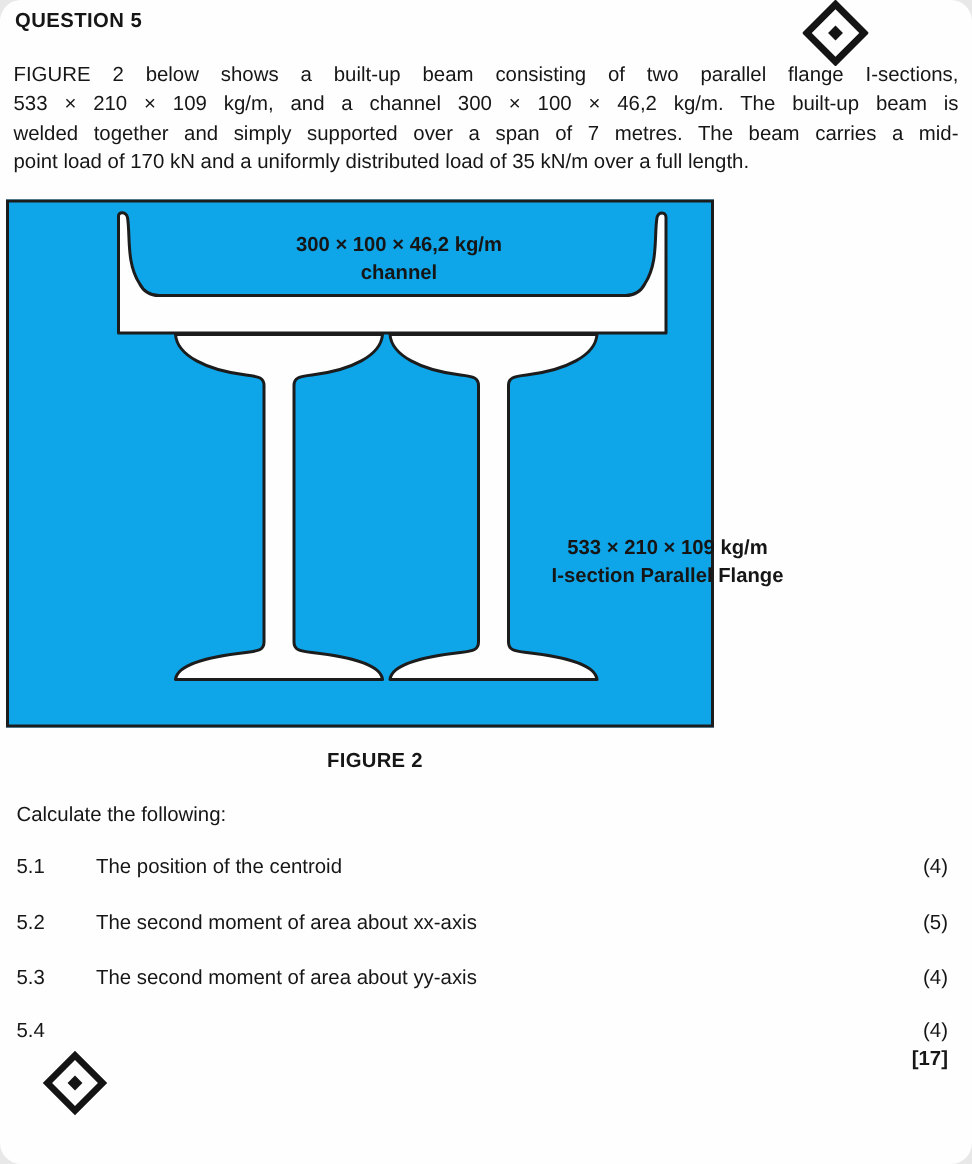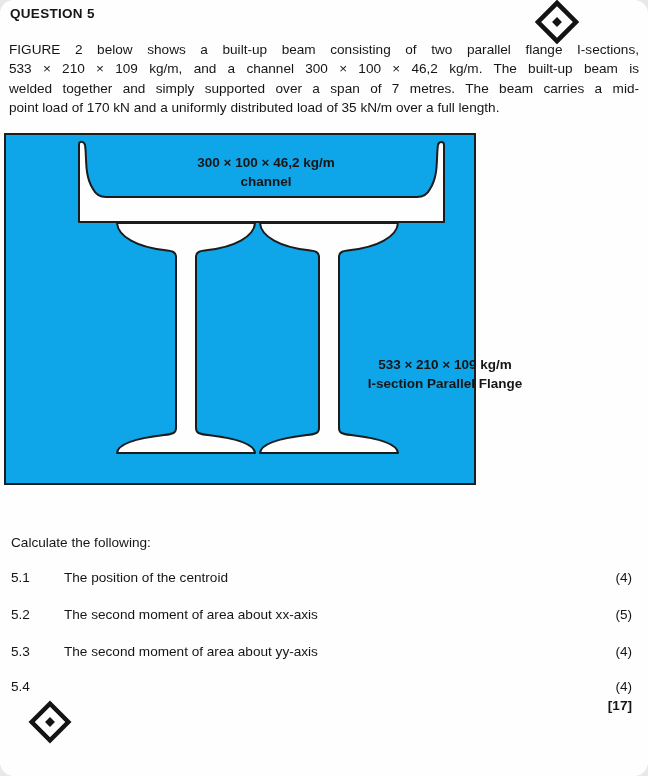--- a/index.html
+++ b/index.html
@@ -125,20 +125,21 @@
       <div>300 × 100 × 46,2 kg/m</div>
       <div>channel</div>
     </div>
 
     <div class="fig-label isection">
       <div>533 × 210 × 109 kg/m</div>
       <div>I-section Parallel Flange</div>
     </div>
   </div>
 
+  <div class="fig-caption">FIGURE 2</div>
 
   <div class="calc-lead">Calculate the following:</div>
 
   <div class="qrow row-1">
     <span class="qnum">5.1</span>
     <span class="qtext">The position of the centroid</span>
     <span class="qmarks">(4)</span>
   </div>
   <div class="qrow row-2">
     <span class="qnum">5.2</span>

